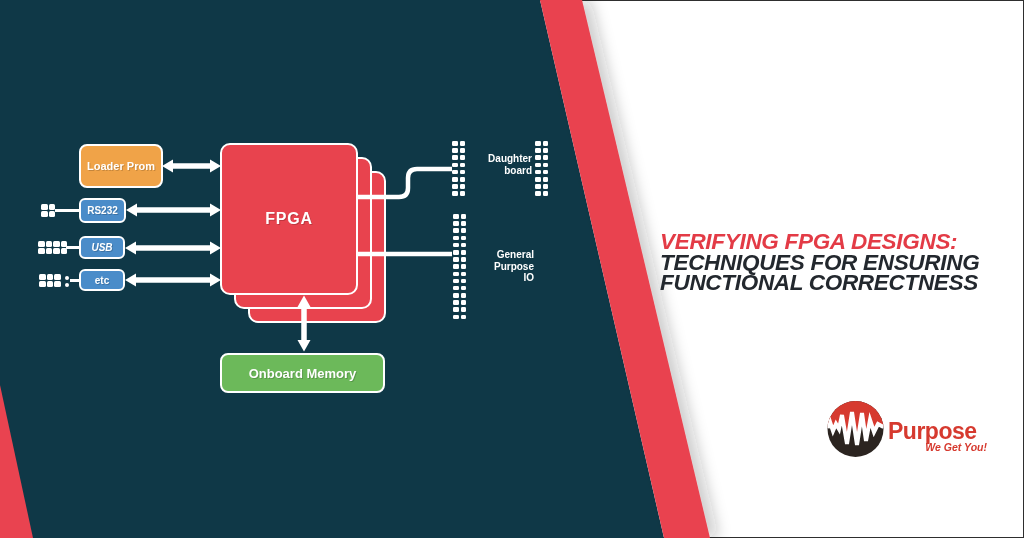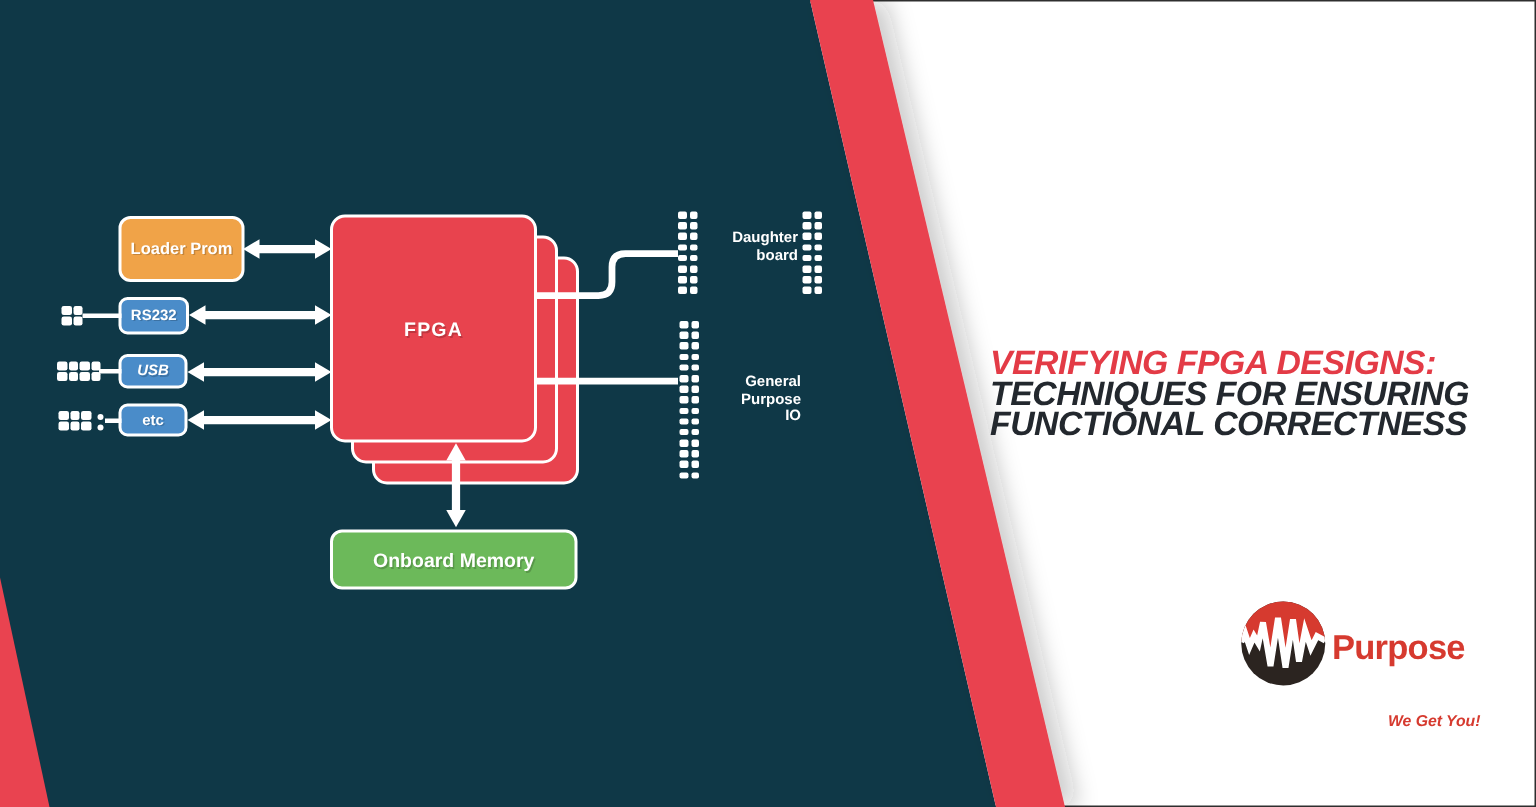--- a/index.html
+++ b/index.html
@@ -22,21 +22,21 @@
     text-shadow:1px 1px 0 rgba(0,0,0,.18);
   }
   .box-loader { left:79px; top:144px; width:84px; height:44px; background:var(--orange); border-radius:8px; font-size:11px; }
   .box-rs232 { left:79px; top:198px; width:47px; height:25px; background:var(--blue); border-radius:6px; font-size:10px; }
   .box-usb   { left:79px; top:236px; width:46px; height:23px; background:var(--blue); border-radius:6px; font-size:10px;font-style:italic; }
   .box-etc   { left:79px; top:269px; width:46px; height:22px; background:var(--blue); border-radius:6px; font-size:10px; }
   .fpga-box  { background:var(--red); border:2.5px solid #fff; border-radius:10px; position:absolute; width:138px; height:152px; }
   .fpga-3 { left:248px; top:171px; }
   .fpga-2 { left:234px; top:157px; }
   .fpga-1 { left:220px; top:143px; display:flex; align-items:center; justify-content:center;
-            color:#fff; font-weight:bold; font-size:13px; letter-spacing:.8px; text-shadow:1px 1px 0 rgba(0,0,0,.18); }
+            color:#fff; font-weight:bold; font-size:16px; letter-spacing:.8px; text-shadow:1px 1px 0 rgba(0,0,0,.18); }
   .box-memory{ left:220px; top:353px; width:165px; height:40px; background:var(--green); border-radius:8px; font-size:13px; }
 
   .pin-header { position:absolute; display:flex; flex-direction:column; gap:2.6px; }
   .pin-row { display:flex; gap:2px; }
   .pin { width:5.5px; height:4.6px; background:#fff; border-radius:1.3px; }
   .ph-daughter-left  { left:452px; top:141px; }
   .ph-daughter-right { left:535px; top:141px; }
   .ph-gpio-left      { left:453px; top:214px; }
 
   .conn-label { position:absolute; color:#fff; font-weight:bold; font-size:10px; line-height:11.5px; text-align:right; }
@@ -64,21 +64,21 @@
   .headline { position:absolute; left:660px; top:232px; width:352px; text-align:left;
               font-weight:bold; font-size:22.5px; line-height:20.5px; letter-spacing:-.3px; z-index:2;font-style:italic; }
   .headline .h1 { color:var(--title-red); }
   .headline .h2 { color:var(--title-dark); }
 
   .logo { position:absolute; left:826px; top:398px; width:172px; height:66px; z-index:2; }
   .logo-mark { position:absolute; left:0; top:0; }
   .logo-name { position:absolute; left:62px; top:20px; font-size:23px; font-weight:bold;
                letter-spacing:-.5px; color:var(--logo-red); }
   .logo-tagline { position:absolute; left:62px; top:43px; width:99px; text-align:right;
-                  font-size:10.5px; font-weight:bold; font-style:italic; color:var(--logo-red);margin-top:34px; }
+                  font-size:10.5px; font-weight:bold; font-style:italic; color:var(--logo-red); }
 </style>
 </head>
 <body>
 
 <div class="frame">
 
   <svg class="bg" width="1024" height="538" viewBox="0 0 1024 538">
     <defs>
       <filter id="stripeShadow" x="-50%" y="-50%" width="250%" height="250%">
         <feDropShadow dx="9" dy="0" stdDeviation="7" flood-color="#1b1b1b" flood-opacity="0.22"></feDropShadow>

